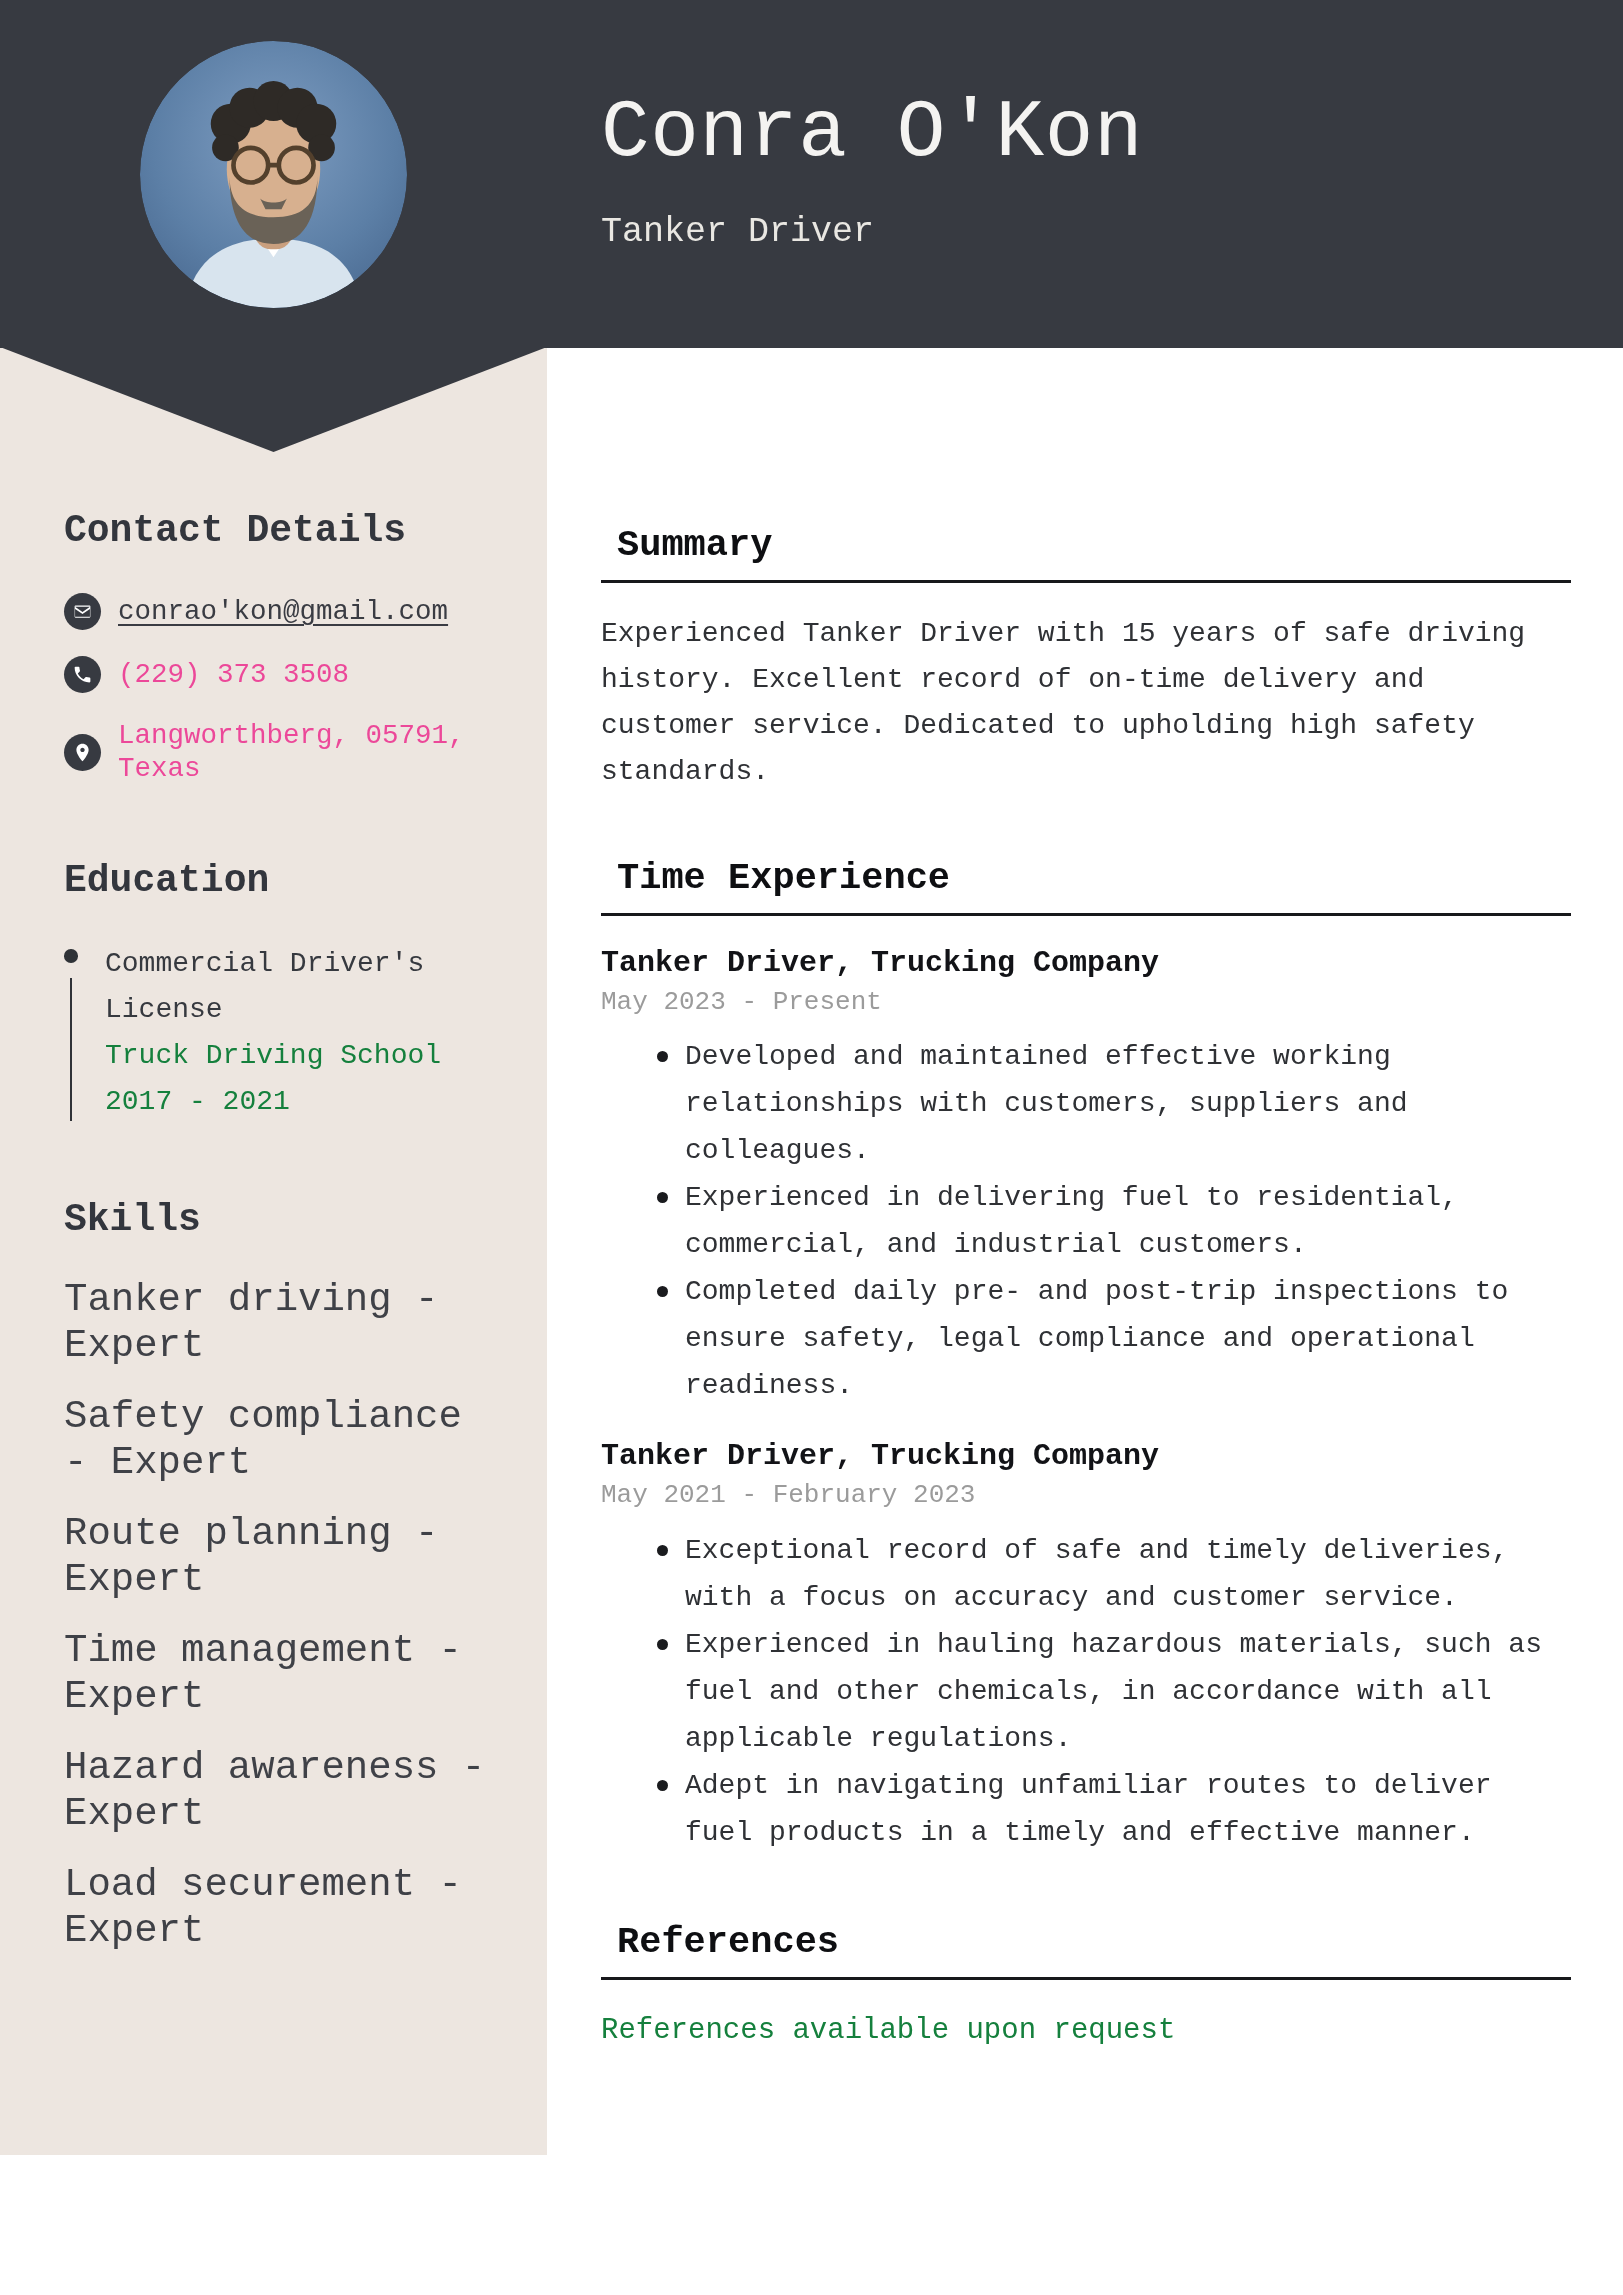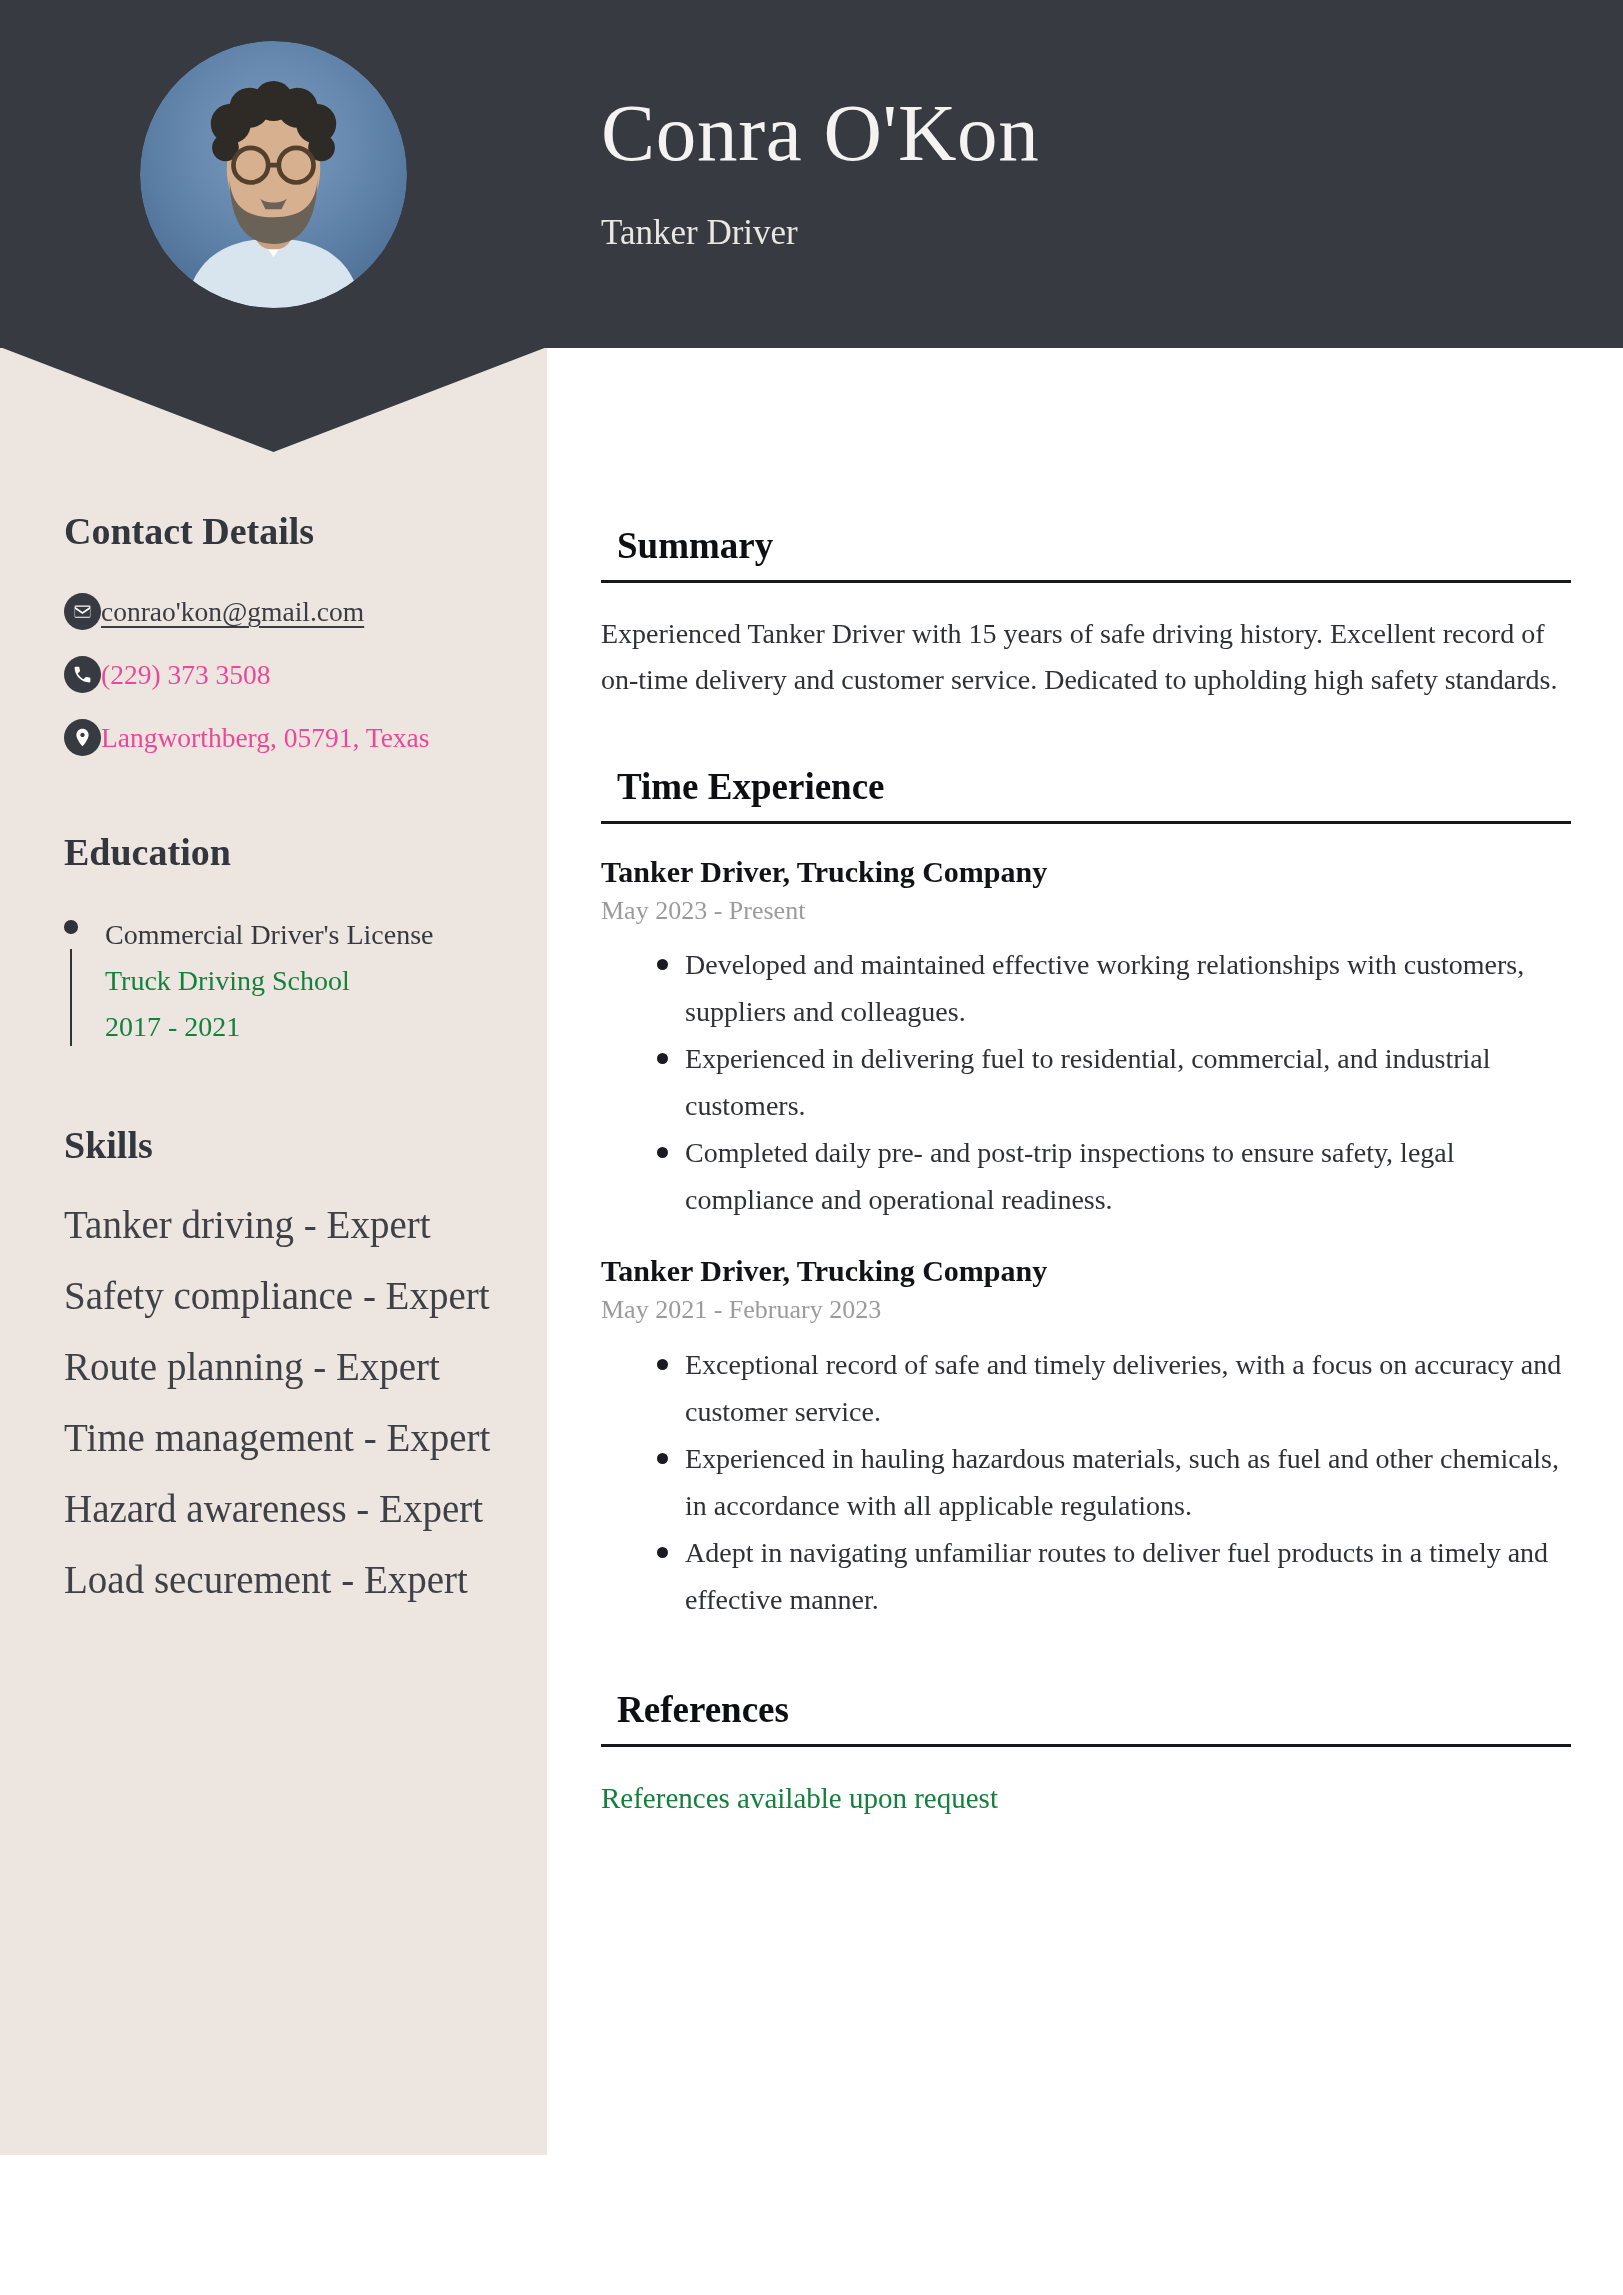--- a/index.html
+++ b/index.html
@@ -3,21 +3,21 @@
 <meta charset="utf-8">
 <title>Resume</title>
 <style>
   html,body{margin:0;padding:0;background:#ffffff;}
   *{box-sizing:border-box;}
   .page{
     position:relative;
     width:1623px;
     height:2155px;
     background:#ffffff;
-    font-family:Liberation Serif, serif;
+    font-family:Liberation Mono, monospace;
     color:#303237;
     overflow:hidden;
   }
   
   .sidebar-bg{
     position:absolute;left:0;top:0;width:547px;height:2295px;
     background:#EDE6E0;
   }
   
   .header-bg{
@@ -50,21 +50,21 @@
   .sidebar{
     position:absolute;left:0;top:0;width:547px;height:2295px;
     padding:512px 39px 0 64px;
   }
   .side-heading{
     font-size:38px;font-weight:700;color:#33363D;
     line-height:1;margin:0;
   }
   .contact-list{margin-top:43px;}
   .contact-row{
-    display:flex;align-items:center;
+    display:flex;align-items:center;gap:17px;
     margin-bottom:26px;
   }
   .contact-icon{
     flex:0 0 auto;width:37px;height:37px;border-radius:50%;
     background:#373A41;display:flex;align-items:center;justify-content:center;
   }
   .contact-icon svg{width:21px;height:21px;fill:#ffffff;}
   .contact-text{
     font-size:27.5px;color:#ec4899;line-height:1.2;
   }

